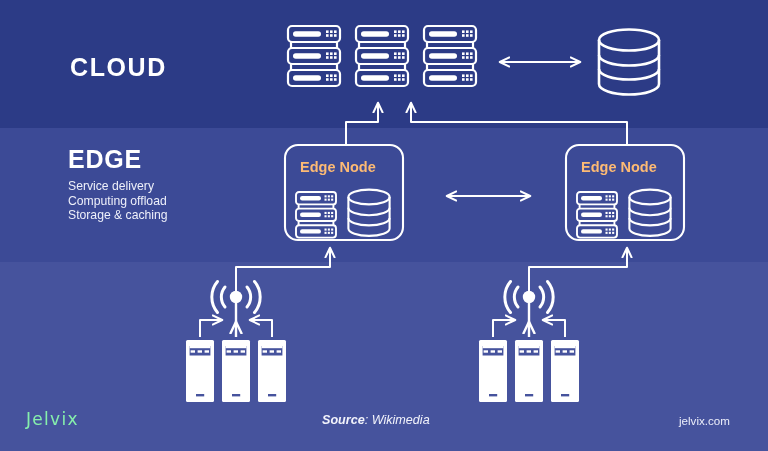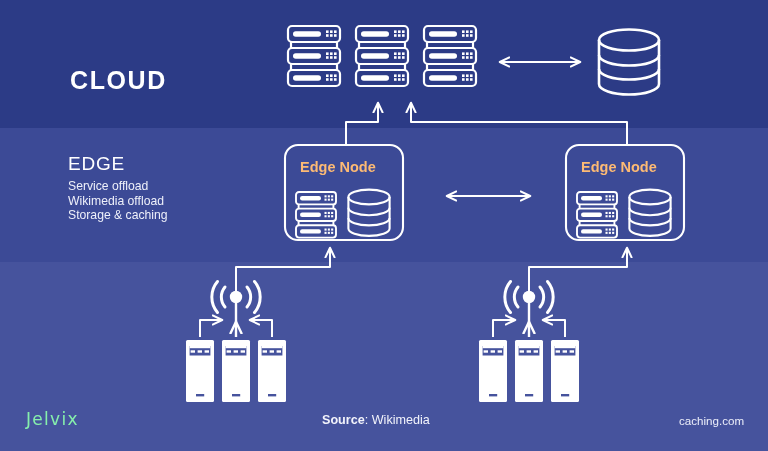--- a/index.html
+++ b/index.html
@@ -16,25 +16,24 @@
   .band{position:absolute;left:0;width:768px;}
   #band-cloud {top:0;   height:128px; background:#2c3b86;}
   #band-edge  {top:128px;height:134px;background:#3c4a96;}
   #band-device{top:262px;height:189px;background:#46539d;}
 
   
   #cloud-heading{
     position:absolute;left:70px;top:53px;
     font-size:25px;font-weight:bold;color:#ffffff;
     letter-spacing:1.6px;
-    margin-top:13px;
   }
   #edge-heading{
-    position:absolute;left:68px;top:153px;
-    font-size:19px;font-weight:normal;color:#ffffff;
+    position:absolute;left:68px;top:145px;
+    font-size:25px;font-weight:bold;color:#ffffff;
     letter-spacing:0.8px;
   }
   #edge-bullets{
     position:absolute;left:68px;top:179px;
     font-size:12.2px;line-height:14.6px;color:#eef0fa;
   }
   #edge-bullets div{white-space:nowrap;}
 
   
   #art{position:absolute;left:0;top:0;width:768px;height:451px;}
@@ -49,21 +48,21 @@
   #edge-node-label-right{left:581px;top:159px;}
 
   
   #footer-logo{
     position:absolute;left:26px;top:409px;
     font-size:17px;color:#86efac;letter-spacing:1.3px;
     font-family:"DejaVu Sans",sans-serif;
   }
   #footer-source{
     position:absolute;left:322px;top:413px;
-    font-size:12.6px;color:#f2f3fb;
+    font-size:12.6px;color:#f2f3fb;font-style:italic;
   }
   #footer-source b{font-weight:bold;}
   #footer-site{
     position:absolute;left:679px;top:414px;
     font-size:11.6px;color:#eceefa;
   }
 </style>
 </head>
 <body>
 
@@ -71,22 +70,22 @@
 
   <div class="band" id="band-cloud"></div>
   <div class="band" id="band-edge"></div>
   <div class="band" id="band-device"></div>
 
   <div id="cloud-heading">CLOUD</div>
 
   <div id="edge-heading">EDGE</div>
 
   <div id="edge-bullets">
-    <div>Service offload</div>
-    <div>Wikimedia offload</div>
+    <div>Service delivery</div>
+    <div>Computing offload</div>
     <div>Storage &amp; caching</div>
   </div>
 
   <svg id="art" viewBox="0 0 768 451">
     <defs>
 
       <g id="rack-unit">
         <rect x="0" y="0" width="52" height="16" rx="4" ry="4" fill="none" stroke="#ffffff" stroke-width="2.2"></rect>
         <rect x="5" y="5.2" width="28" height="5.6" rx="2.8" ry="2.8" fill="#ffffff"></rect>
         <g fill="#ffffff">
@@ -263,15 +262,15 @@
 
   <div class="edge-node-label" id="edge-node-label-left">Edge Node</div>
   <div class="edge-node-label" id="edge-node-label-right">Edge Node</div>
 
   <div id="footer-logo">Jelvix</div>
 
   <div id="footer-source">
     <b>Source</b><span>: </span><span>Wikimedia</span>
   </div>
 
-  <div id="footer-site">caching.com</div>
+  <div id="footer-site">jelvix.com</div>
 
 </div>
 
 </body></html>

